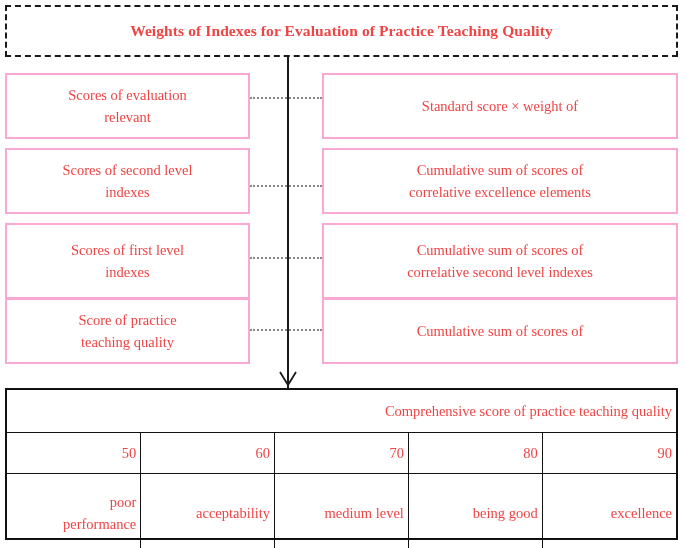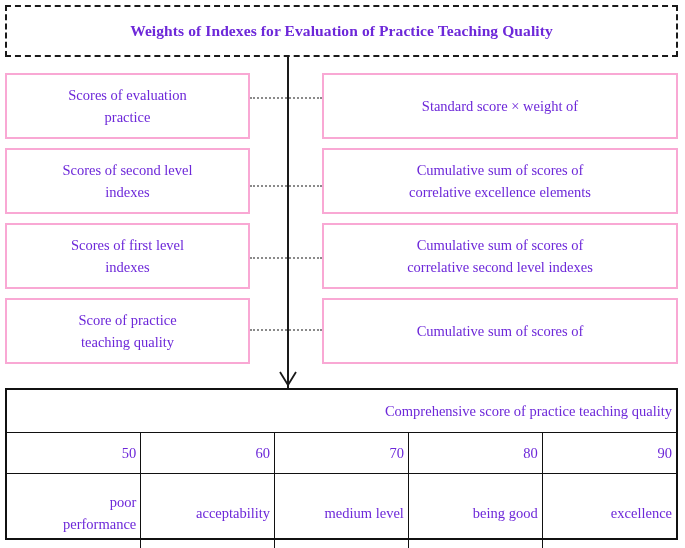--- a/index.html
+++ b/index.html
@@ -6,21 +6,21 @@
     margin: 0;
     padding: 0;
     background: #ffffff;
   }
   #canvas {
     position: relative;
     width: 685px;
     height: 548px;
     background: #ffffff;
     font-family: "Liberation Serif", "DejaVu Serif", serif;
-    color: #6d28d9;
+    color: #ef4444;
     overflow: hidden;
   }
 
   
   .title-box {
     position: absolute;
     left: 5px;
     top: 5px;
     width: 673px;
     height: 52px;
@@ -58,21 +58,21 @@
     font-weight: normal;
   }
 
   
   .left-col  { left: 5px;   width: 245px; }
   
   .right-col { left: 322px; width: 356px; }
 
   .row1 { top: 73px;  height: 66px; }
   .row2 { top: 148px; height: 66px; }
-  .row3 { top: 223px; height: 66px; }
+  .row3 { top: 223px; height: 76px; }
   .row4 { top: 298px; height: 66px; }
 
   
   .dotted-link {
     position: absolute;
     left: 250px;
     width: 72px;
     height: 0;
     border-top: 2px dotted #8a8a8a;
     z-index: 1;
@@ -153,21 +153,21 @@
   <div class="dotted-link" style="top:329px;"></div>
 
   <div class="arrow-line"></div>
   <svg class="arrow-head" viewBox="0 0 20 20">
     <polyline points="2,4 10,17 18,4" fill="none" stroke="#1a1a1a" stroke-width="1.8"></polyline>
   </svg>
 
   <div class="node left-col row1">
     <div class="label">
       <span>Scores of evaluation</span><br>
-      <span>practice</span>
+      <span>relevant</span>
     </div>
   </div>
   <div class="node left-col row2">
     <div class="label">
       <span>Scores of second level</span><br>
       <span>indexes</span>
     </div>
   </div>
   <div class="node left-col row3">
     <div class="label">

